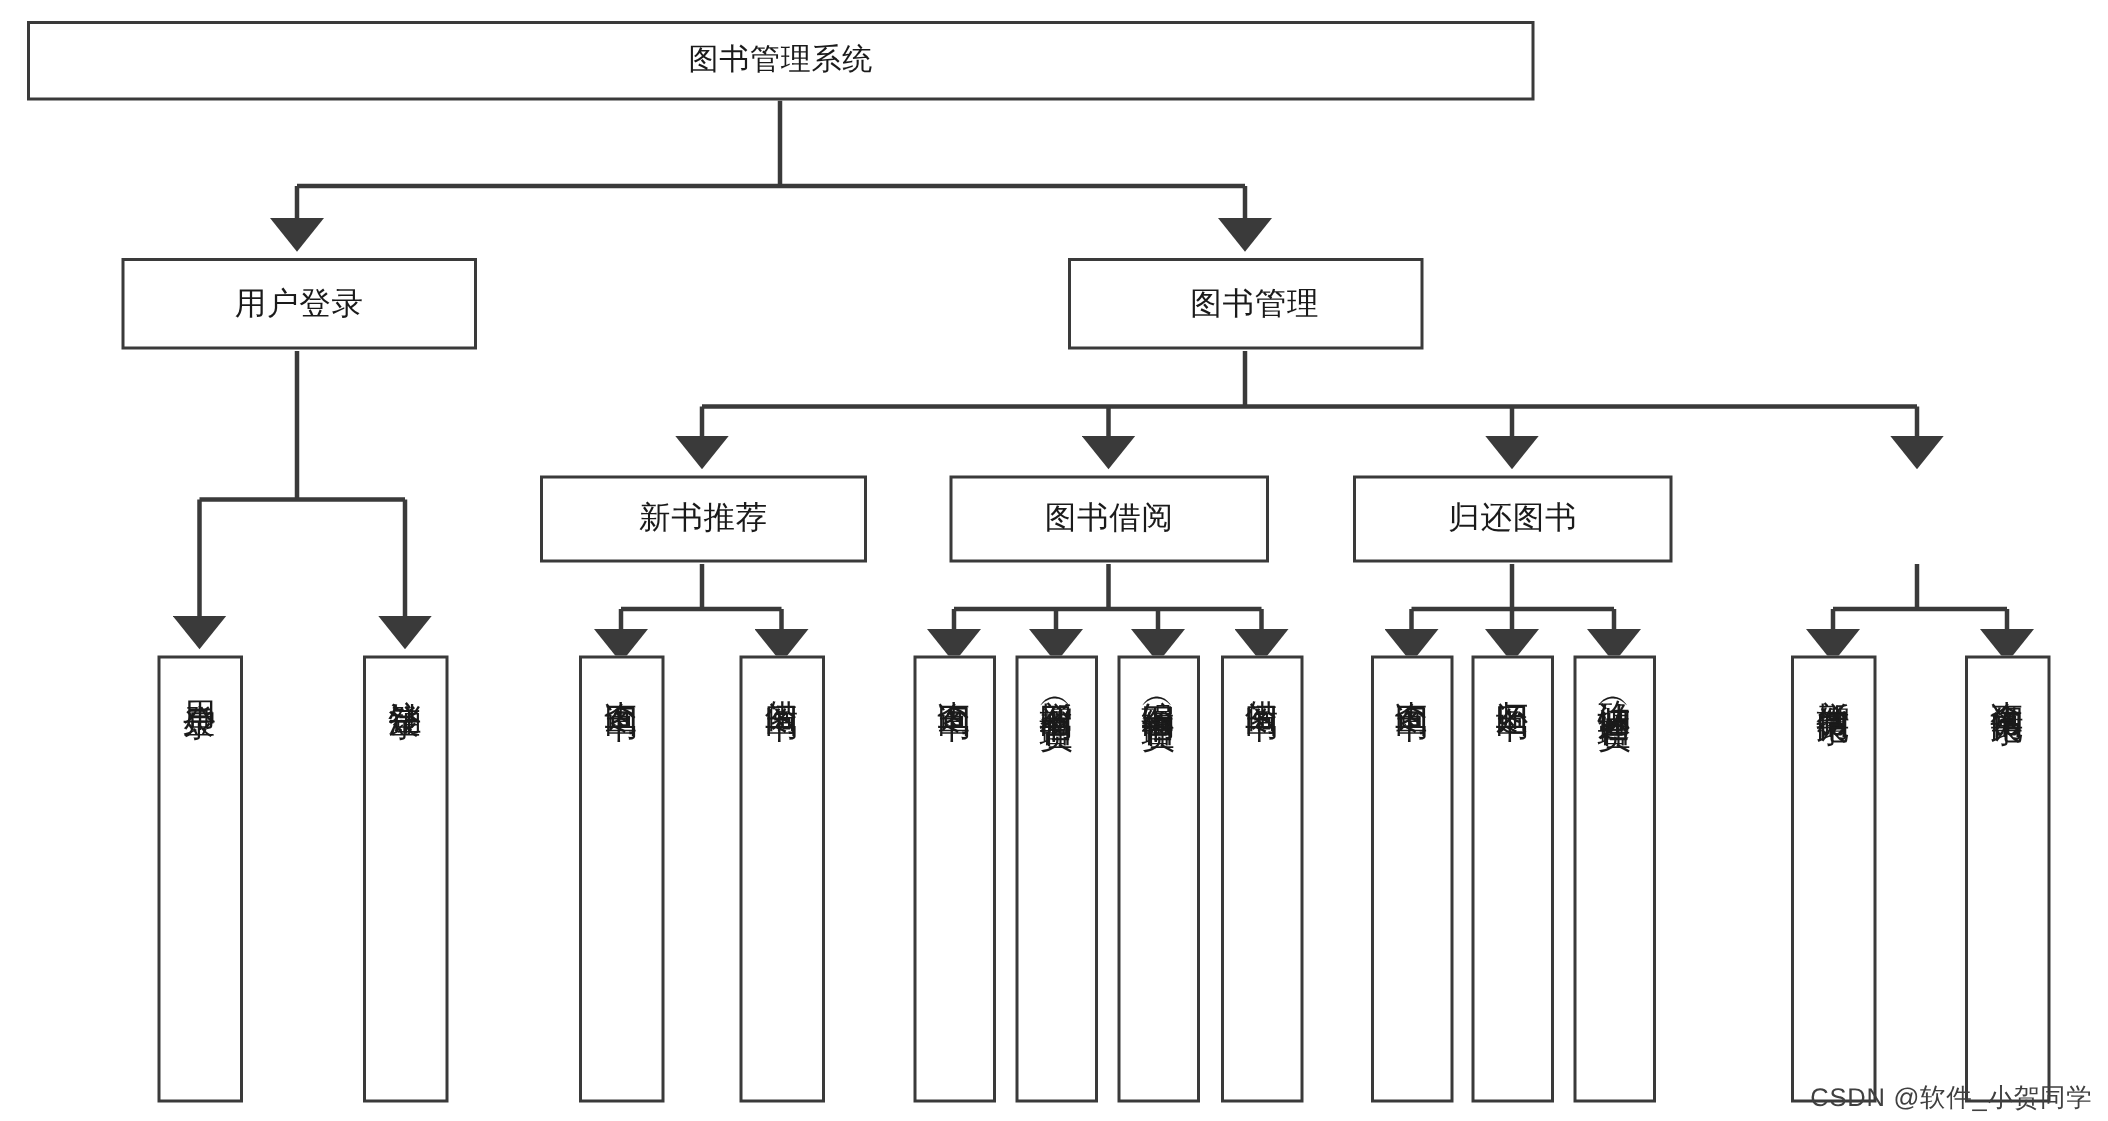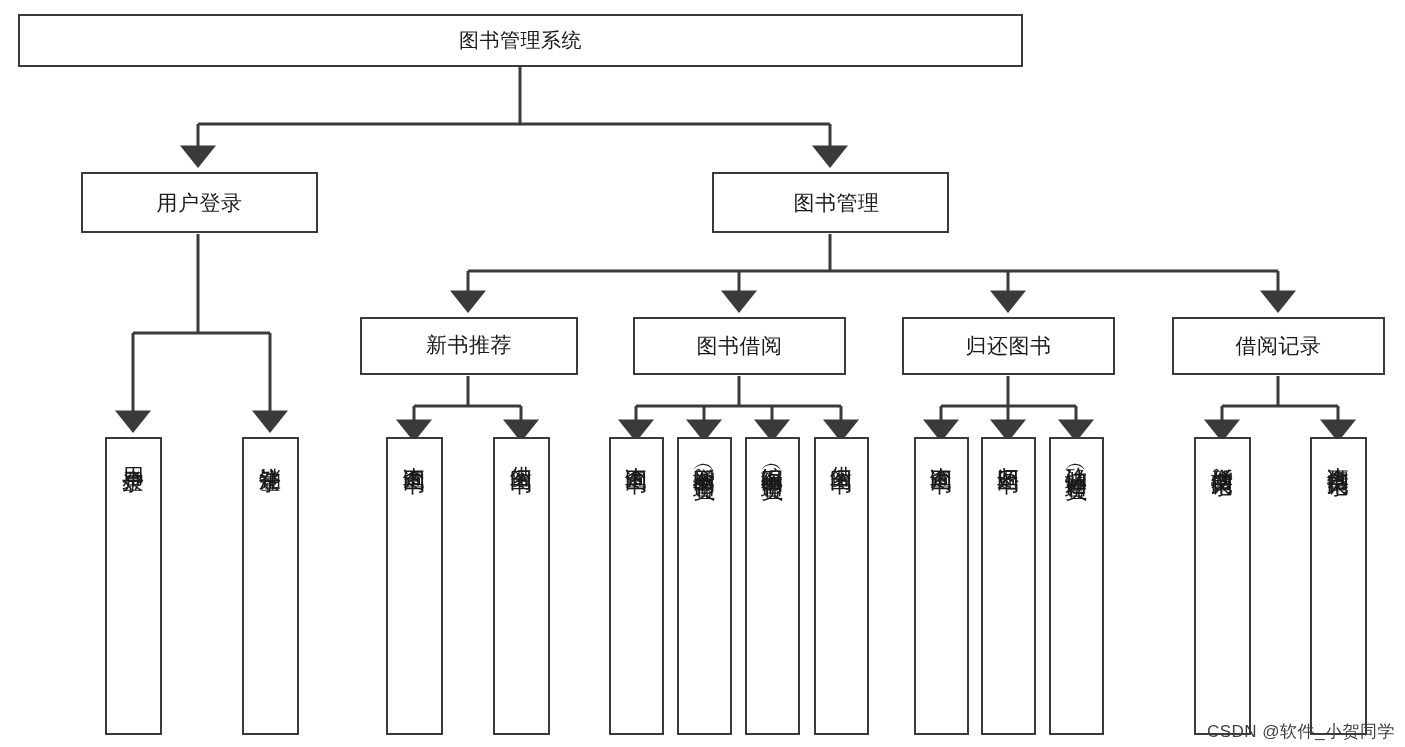--- a/index.html
+++ b/index.html
@@ -140,23 +140,20 @@
   </div>
 
   <div class="node horizontal" style="left:633px; top:317px; width:213px; height:58px;">
     <span class="node-label">图书借阅</span>
   </div>
 
   <div class="node horizontal" style="left:902px; top:317px; width:213px; height:58px;">
     <span class="node-label">归还图书</span>
   </div>
 
-  <div class="node horizontal" style="left:1172px; top:317px; width:213px; height:58px;">
-    <span class="node-label">借阅记录</span>
-  </div>
 
   <div class="node vertical" style="left:105px; top:437px; width:57px; height:298px;">
     <span class="node-label">用户登录</span>
   </div>
 
   <div class="node vertical" style="left:242px; top:437px; width:57px; height:298px;">
     <span class="node-label">注销登录</span>
   </div>
 
   <div class="node vertical" style="left:386px; top:437px; width:57px; height:298px;">

